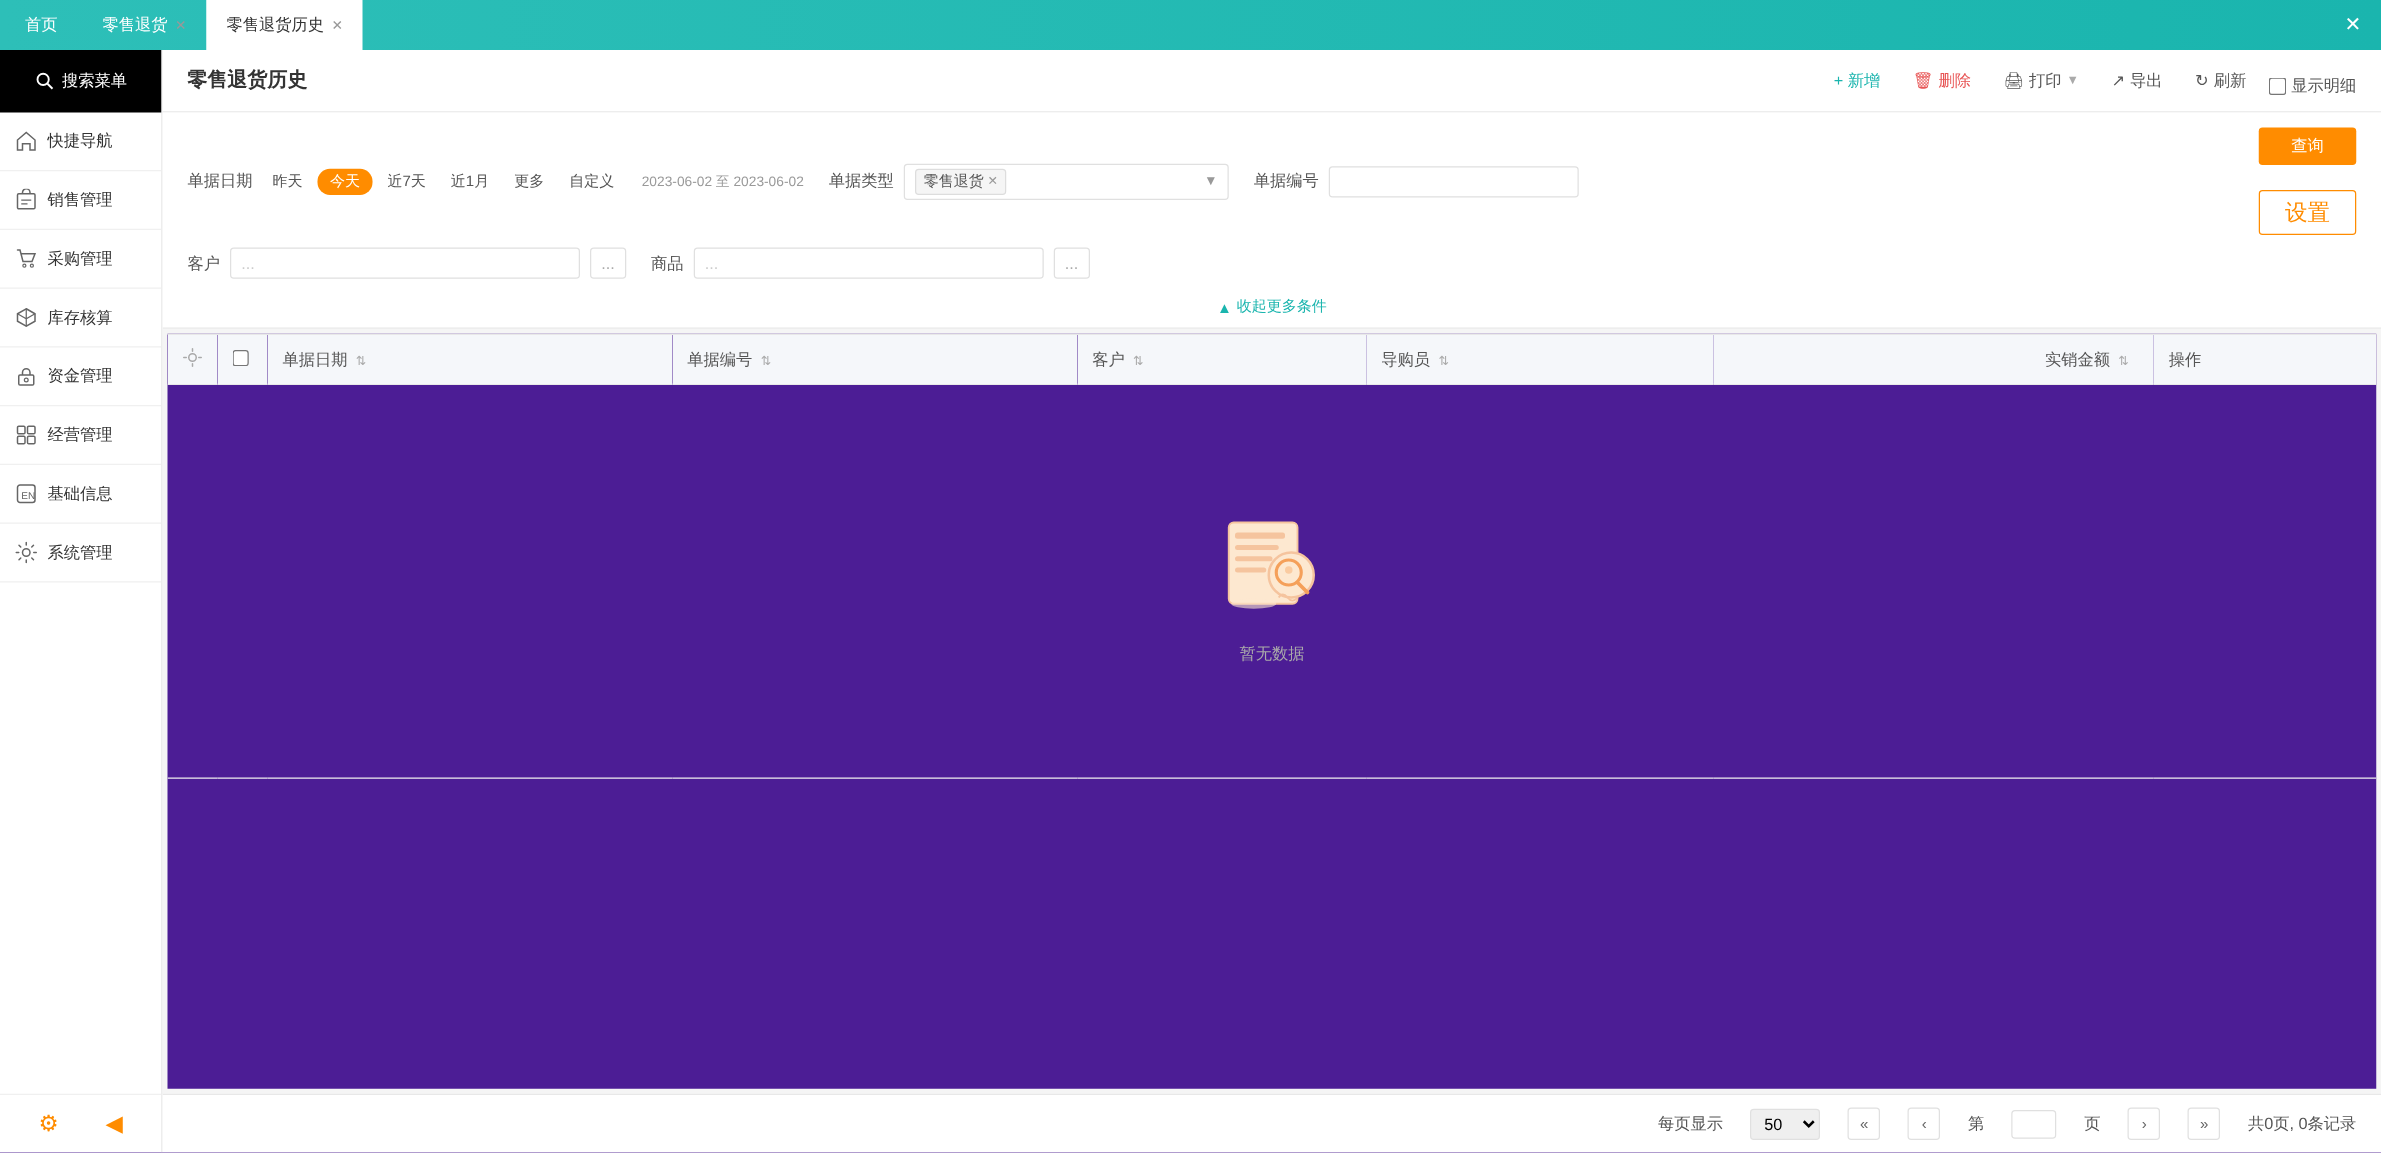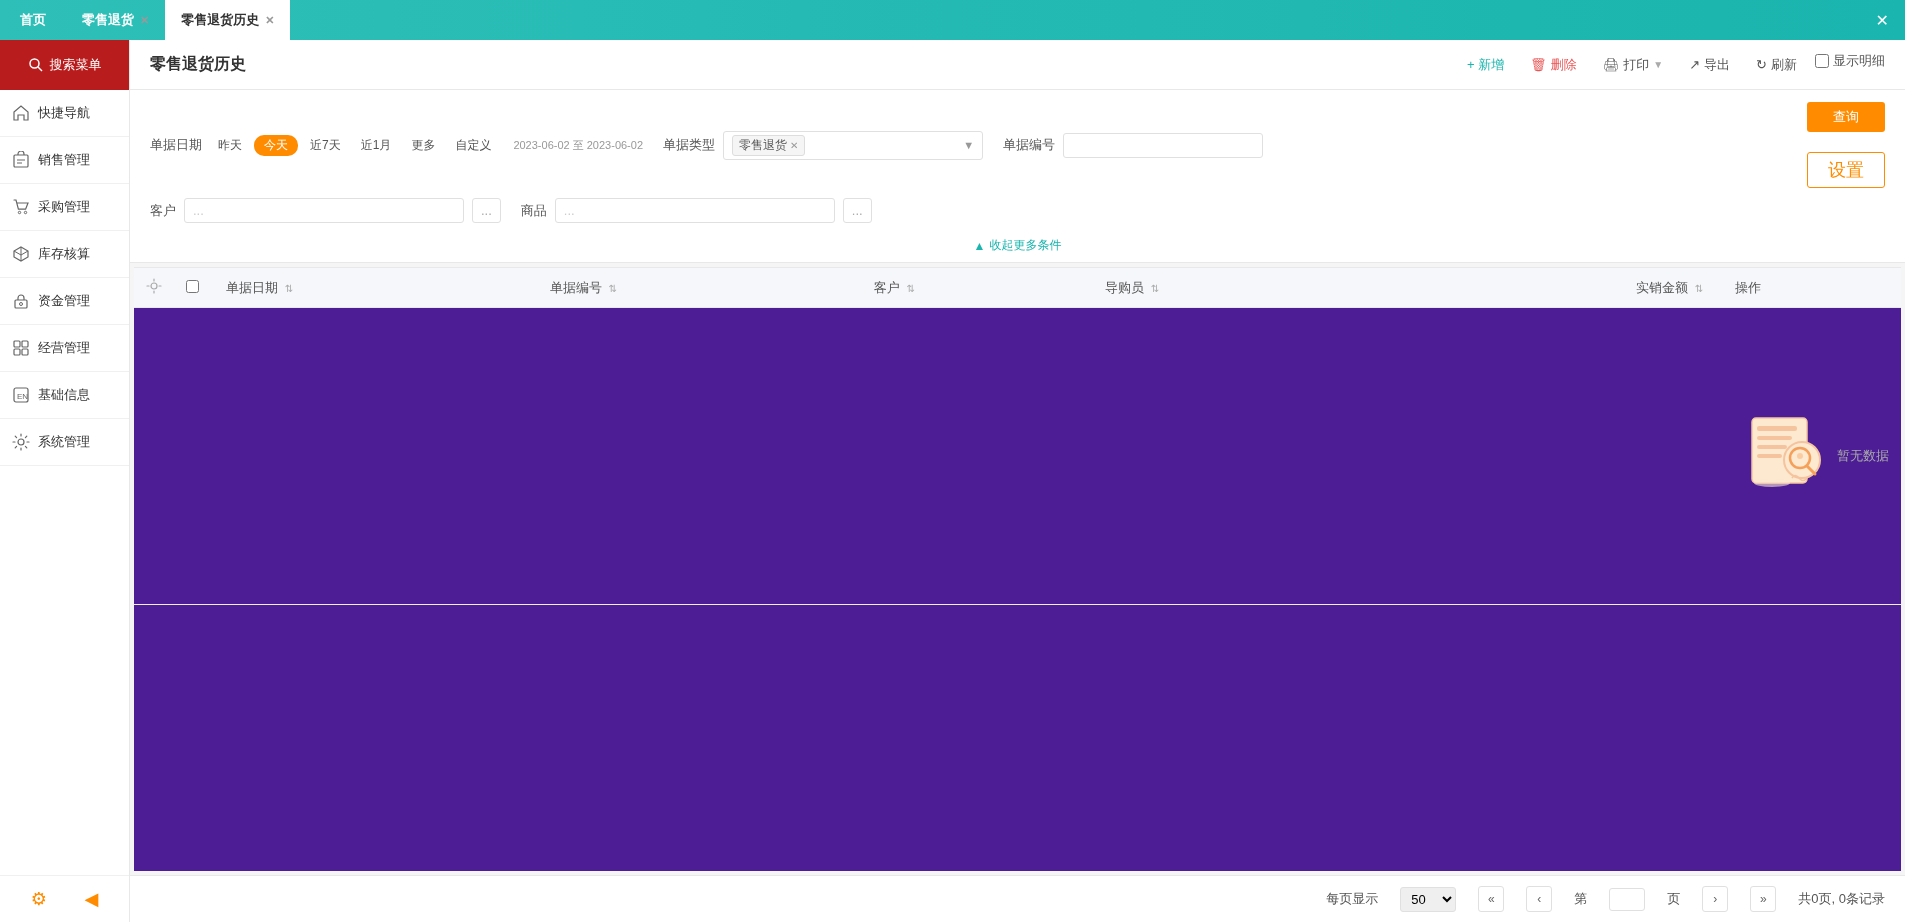--- a/index.html
+++ b/index.html
@@ -12,21 +12,20 @@
       display: flex;
       align-items: center;
       padding: 0;
       flex-shrink: 0;
     }
     .top-bar .tabs {
       display: flex;
       align-items: flex-end;
       height: 100%;
       flex: 1;
-      font-weight: bold;
     }
     .tab-item {
       height: 100%;
       display: flex;
       align-items: center;
       padding: 0 16px;
       font-size: 13px;
       color: #fff;
       cursor: pointer;
       position: relative;
@@ -66,21 +65,21 @@
     .sidebar {
       width: 130px;
       background: #fff;
       border-right: 1px solid #e8e8e8;
       display: flex;
       flex-direction: column;
       flex-shrink: 0;
     }
     .sidebar-search {
       height: 50px;
-      background: #b91c1c;
+      background: #000000;
       display: flex;
       align-items: center;
       justify-content: center;
       cursor: pointer;
       gap: 6px;
       color: #fff;
       font-size: 13px;
     }
     .sidebar-item {
       display: flex;
@@ -133,21 +132,21 @@
       border-bottom: 1px solid #e8e8e8;
       flex-shrink: 0;
     }
     .page-title {
       font-size: 16px;
       font-weight: 600;
       color: #333;
     }
     .header-actions {
       display: flex;
-      align-items: flex-start;
+      align-items: flex-end;
       gap: 10px;
     }
     .btn-action {
       display: flex;
       align-items: center;
       gap: 4px;
       font-size: 13px;
       color: #555;
       cursor: pointer;
       padding: 4px 8px;
@@ -321,23 +320,23 @@
       border-bottom: 1px solid #f0f0f0;
       color: #333;
     }
     .th-settings { width: 40px; text-align: center; }
     .th-checkbox { width: 40px; text-align: center; }
     .th-amount { text-align: right; }
 
     
     .empty-state {
       display: flex;
-      flex-direction: row;
-      align-items: center;
-      justify-content: flex-end;
+      flex-direction: column;
+      align-items: center;
+      justify-content: flex-start;
       padding: 80px 0;
     }
     .empty-icon {
       width: 100px;
       height: 100px;
       margin-bottom: 16px;
     }
     .empty-text {
       font-size: 13px;
       color: #aaa;

